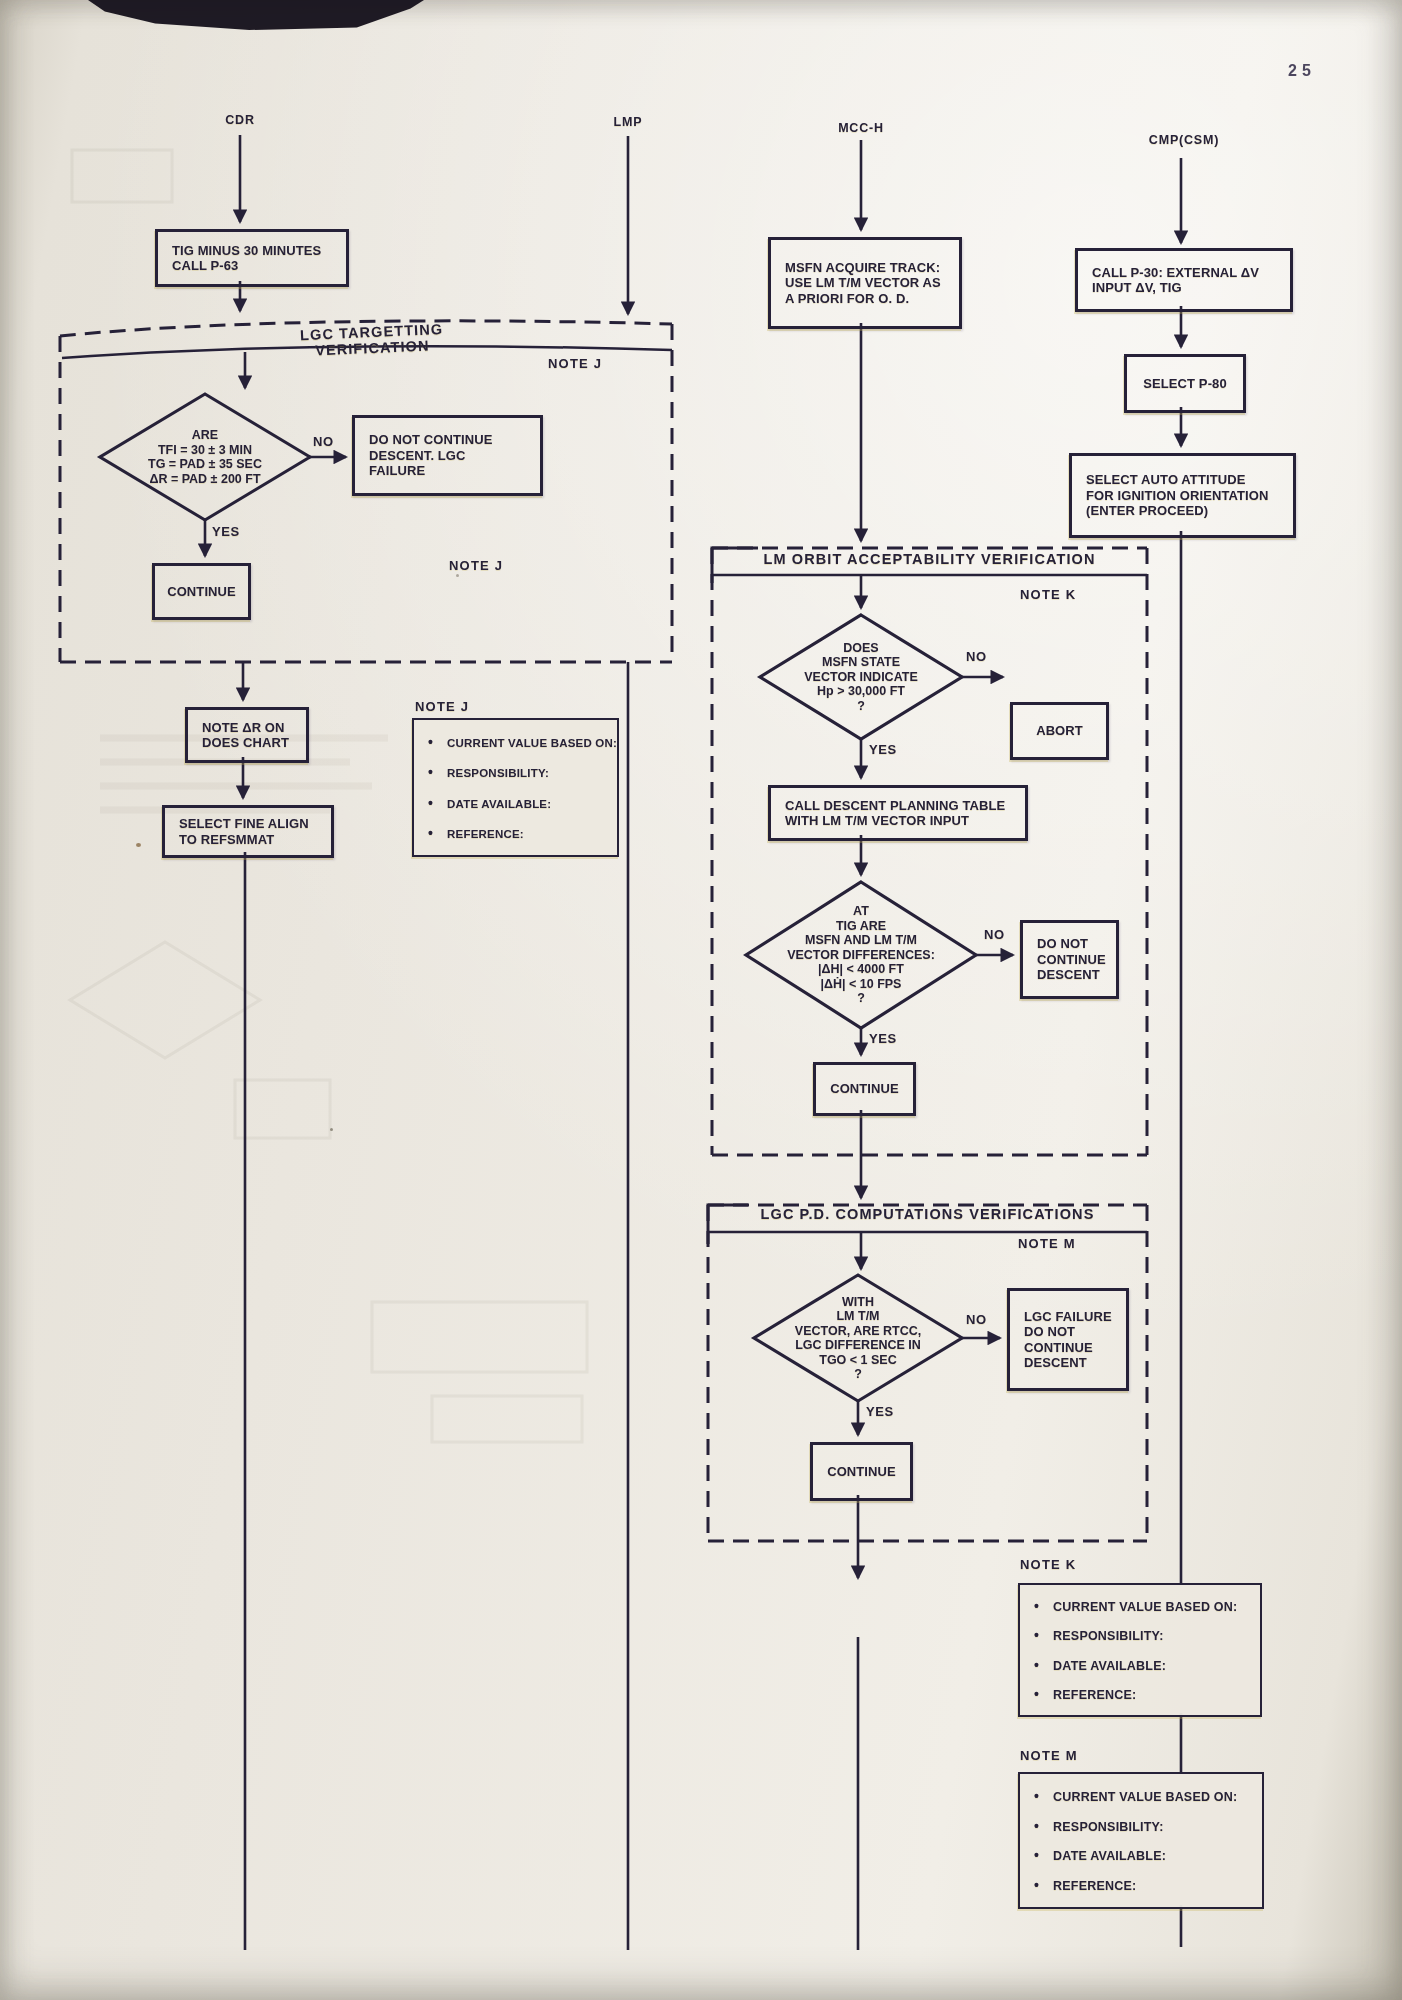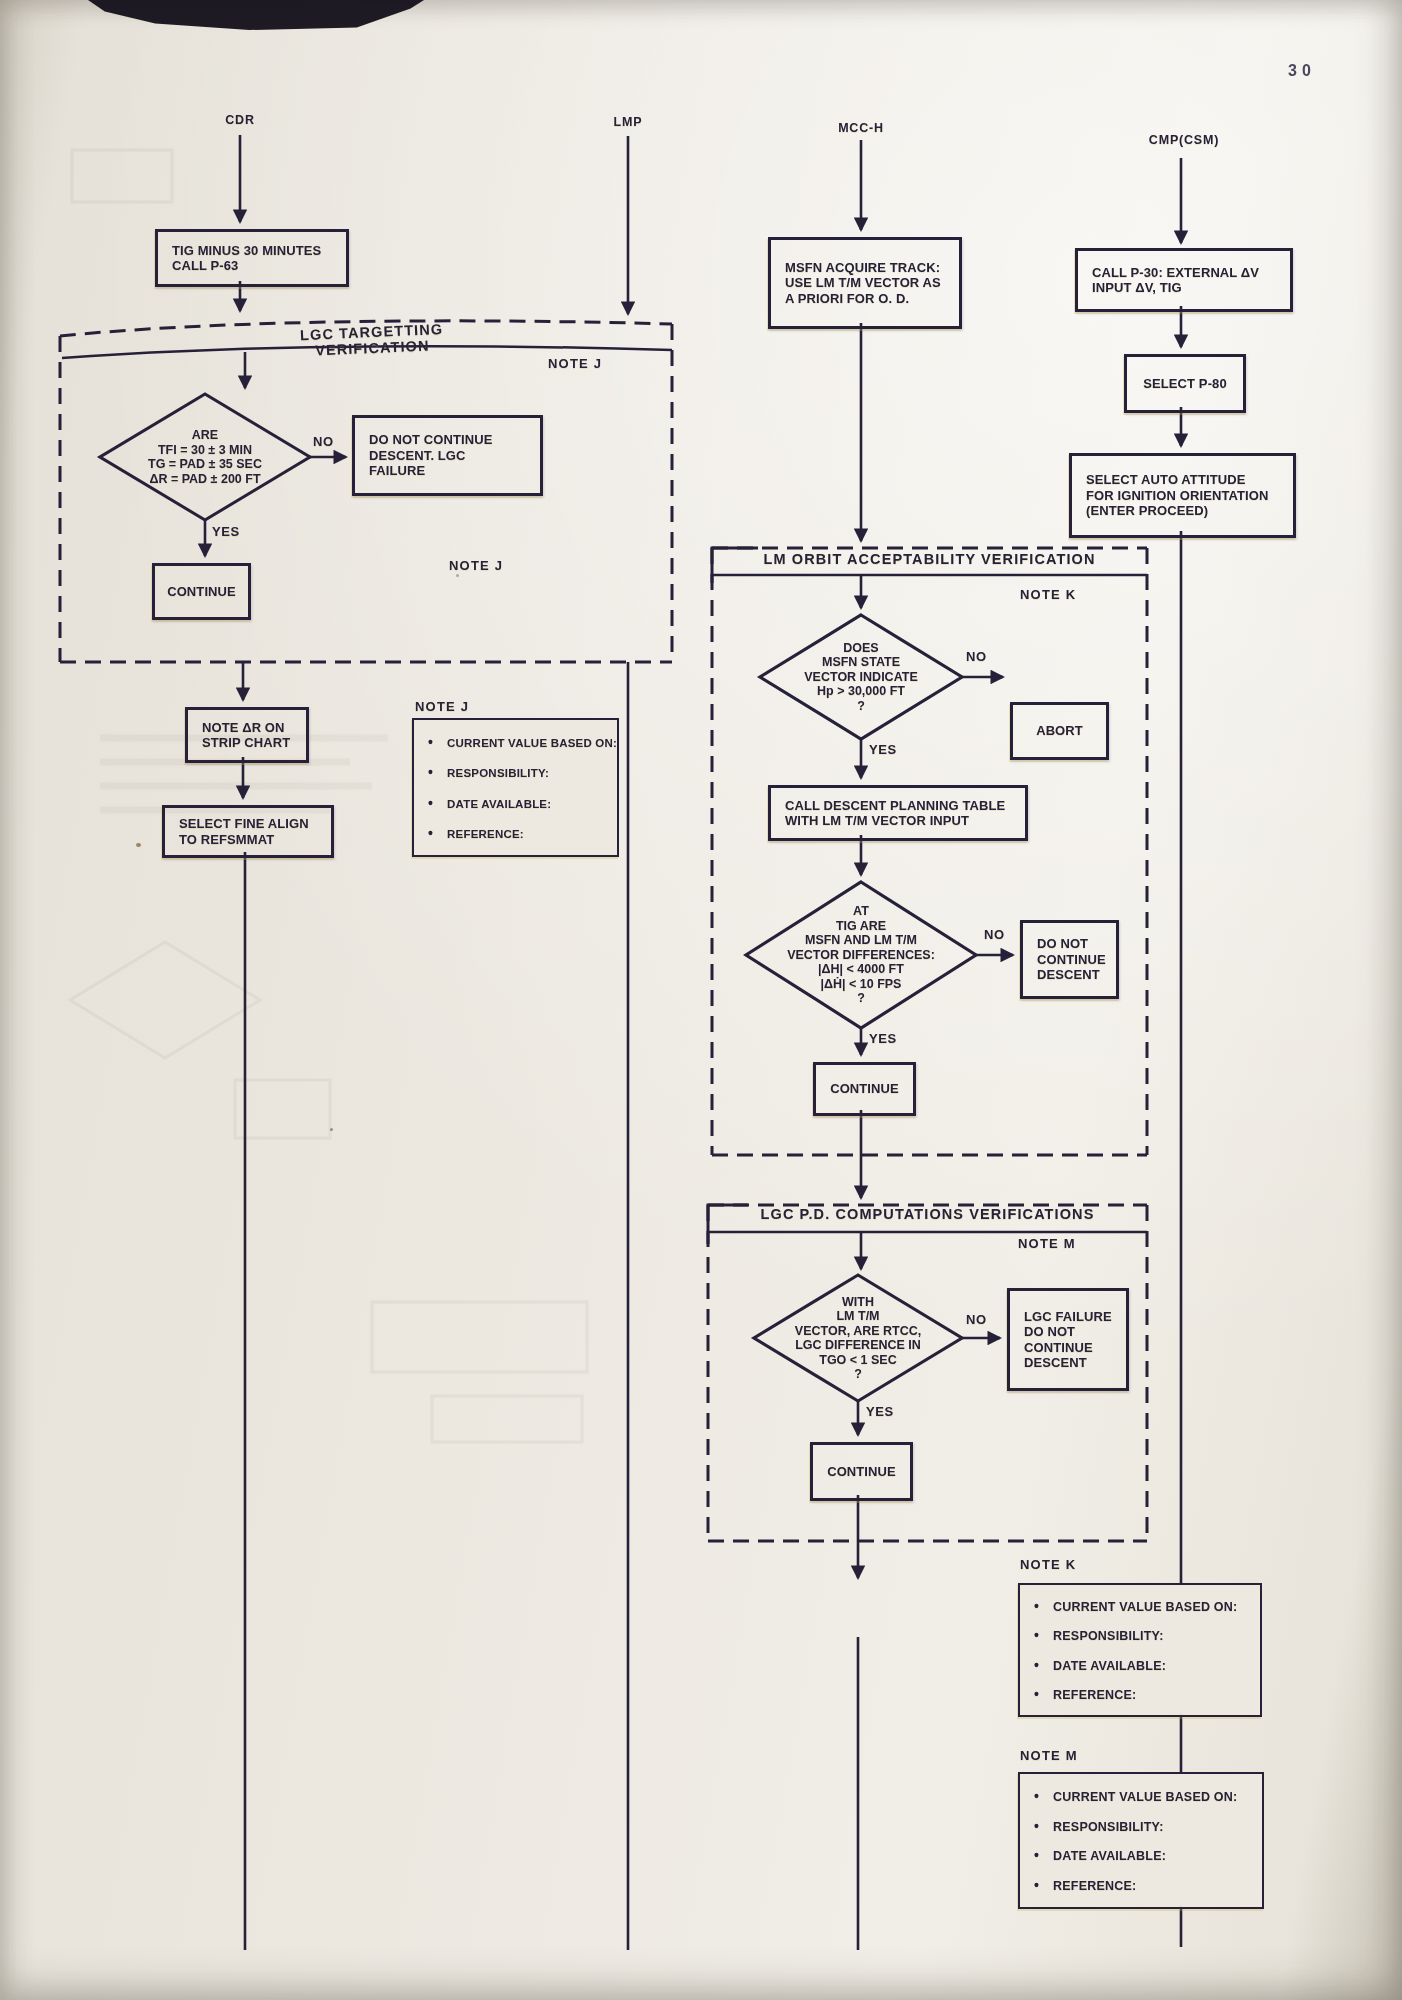--- a/index.html
+++ b/index.html
@@ -74,21 +74,21 @@
   }
   .speck{position:absolute;border-radius:50%;}
 </style>
 </head>
 <body>
 
 <div class="page">
 
   <div class="scan-strip"></div>
 
-  <div class="pageno" style="left:1288px;top:62px;">30</div>
+  <div class="pageno" style="left:1288px;top:62px;">25</div>
 
   <div class="lane-label" style="left:205px;top:113px;width:70px;">CDR</div>
   <div class="lane-label" style="left:593px;top:115px;width:70px;">LMP</div>
   <div class="lane-label" style="left:820px;top:121px;width:82px;">MCC-H</div>
   <div class="lane-label" style="left:1139px;top:133px;width:90px;">CMP(CSM)</div>
 
   <svg class="overlay" width="1402" height="2000" viewBox="0 0 1402 2000">
     <defs>
       <marker id="arr" viewBox="0 0 10 10" refX="8.6" refY="5" markerWidth="5.6" markerHeight="5.6" orient="auto-start-reverse">
         <path d="M0,0 L10,5 L0,10 z" fill="#262138"></path>
@@ -209,21 +209,21 @@
   <div class="node" style="left:352px;top:415px;width:185px;height:75px;">
       <div class="bt">DO NOT CONTINUE
 DESCENT.  LGC
 FAILURE</div>
     </div>
   <div class="node ctr" style="left:152px;top:563px;width:93px;height:51px;">
       <div class="bt">CONTINUE</div>
     </div>
   <div class="node" style="left:185px;top:707px;width:118px;height:50px;">
       <div class="bt">NOTE ΔR ON
-STRIP CHART</div>
+DOES CHART</div>
     </div>
   <div class="node" style="left:162px;top:805px;width:166px;height:47px;">
       <div class="bt">SELECT FINE ALIGN
 TO REFSMMAT</div>
     </div>
   <div class="node ctr" style="left:1010px;top:655px;width:93px;height:52px;margin-top:47px;">
       <div class="bt">ABORT</div>
     </div>
   <div class="node" style="left:768px;top:785px;width:254px;height:50px;">
       <div class="bt">CALL DESCENT PLANNING TABLE

